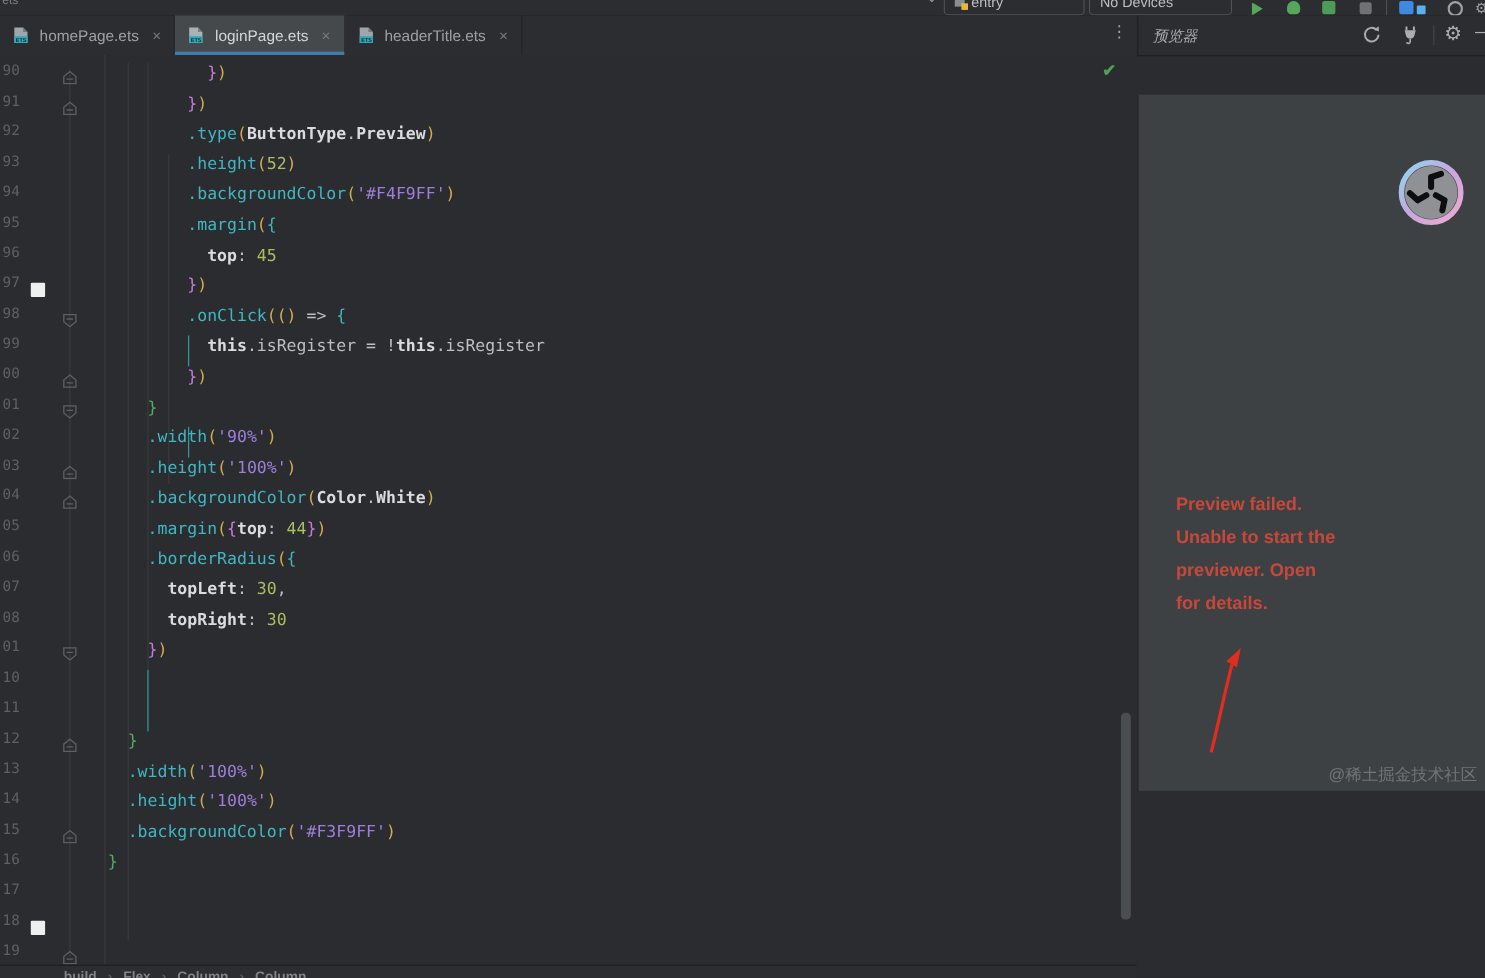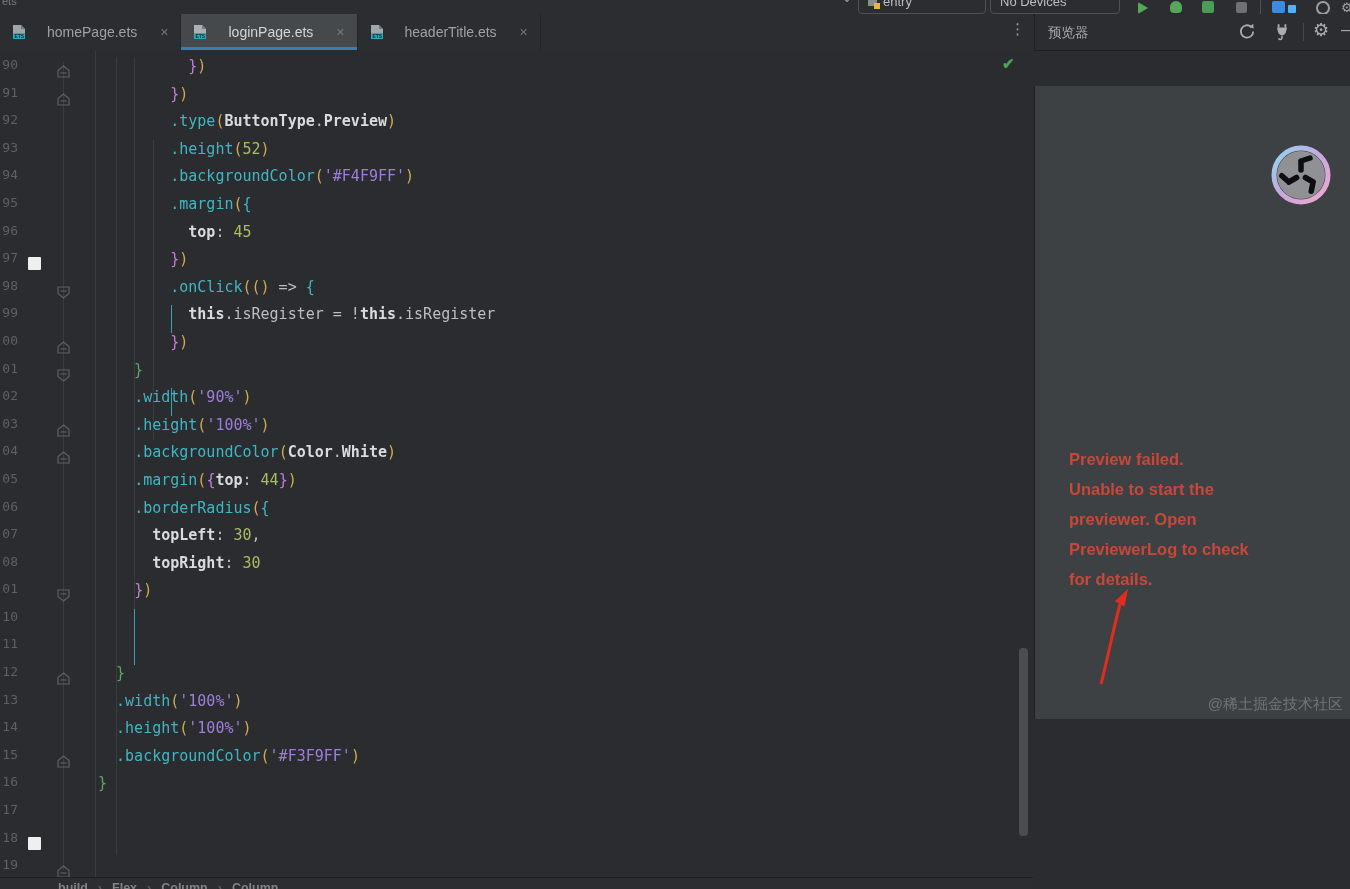--- a/index.html
+++ b/index.html
@@ -13,32 +13,32 @@
   .pill{position:absolute;top:-12px;height:24px;border:1px solid #4e5157;border-radius:4px;
         display:flex;align-items:center;gap:6px;padding:0 9px;color:#bcbec4;font-size:13px;}
   .mod-icon{width:9px;height:9px;background:#8a8d90;position:relative;}
   .mod-icon::after{content:"";position:absolute;right:-3px;bottom:-3px;width:6px;height:6px;background:#e8b63c;}
   .blob{position:absolute;border-radius:2px;}
   #chevron-strip{position:absolute;left:842px;top:-9px;color:#9da0a5;font-size:12px;}
 
   
   #tabbar{position:absolute;left:0;top:14px;width:1033px;height:36px;background:#2b2d30;
           border-bottom:1px solid #1f2023;display:flex;align-items:stretch;}
-  .tab{display:flex;align-items:center;gap:21px;padding:0 12px;position:relative;
+  .tab{display:flex;align-items:center;gap:10px;padding:0 12px;position:relative;
        border-right:1px solid #222427;color:#9da1a6;font-size:14px;cursor:default;}
   .tab.active{background:#46494c;color:#d2d5da;}
   .tab.active::after{content:"";position:absolute;left:0;right:0;bottom:0;height:3px;background:#3d7eae;}
   .tab-close{color:#75797e;font-size:14px;margin-left:2px;}
   .ets-icon{display:inline-block;width:14px;height:16px;}
   #tab-kebab{position:absolute;left:1010px;top:20px;color:#9da0a5;font-size:15px;letter-spacing:0;}
 
   
   #pv-header{position:absolute;left:1034px;top:14px;width:316px;height:36px;background:#2b2d30;
              border-bottom:1px solid #1e1f22;border-left:1px solid #1e1f22;}
-  #pv-title{position:absolute;left:13px;top:10px;color:#a8abb0;font-size:13.5px;}
+  #pv-title{position:absolute;left:13px;top:10px;color:#a8abb0;font-size:13.5px;font-style:italic;}
   .pv-ic{position:absolute;top:8px;width:18px;height:19px;color:#a9acb1;}
   #pv-sep{position:absolute;left:268px;top:9px;width:1px;height:18px;background:#45484c;}
 
   
   #editor{position:absolute;left:0;top:50px;width:1033px;height:827px;background:#2a2c2f;overflow:hidden;}
   #gutter-nums{position:absolute;left:0;top:7px;width:18px;}
   .gutter-num{height:27.6px;line-height:27.6px;text-align:right;
               font:13px "DejaVu Sans Mono",monospace;color:#5d6166;}
   #fold-line{position:absolute;left:63px;top:12px;height:808px;width:1px;background:#3a3d40;}
   #gutter-border{position:absolute;left:95px;top:0;height:827px;width:1px;background:#3a3d40;}
@@ -309,21 +309,20 @@
             <path transform="rotate(120)" d="M0 -5 L0 -14 M0 -14 L9 -17"></path>
             <path transform="rotate(240)" d="M0 -5 L0 -14 M0 -14 L9 -17"></path>
           </g>
         </g>
       </svg>
     </div>
     <div id="pv-error">
         <div class="err-line">Preview failed.</div>
         <div class="err-line">Unable to start the</div>
         <div class="err-line">previewer. Open</div>
-        <div class="err-line">PreviewerLog to check</div>
         <div class="err-line">for details.</div>
       </div>
     <svg id="pv-arrow" width="316" height="839" viewBox="0 0 316 839">
       <path d="M66 598 C72 575 78 545 85 518" stroke="#e02d1f" stroke-width="3" fill="none"></path>
       <polygon points="93,503 89.5,520.6 79.9,515.2" fill="#e02d1f"></polygon>
     </svg>
     <span id="watermark">@稀土掘金技术社区</span>
   </div>
 
 </div>

